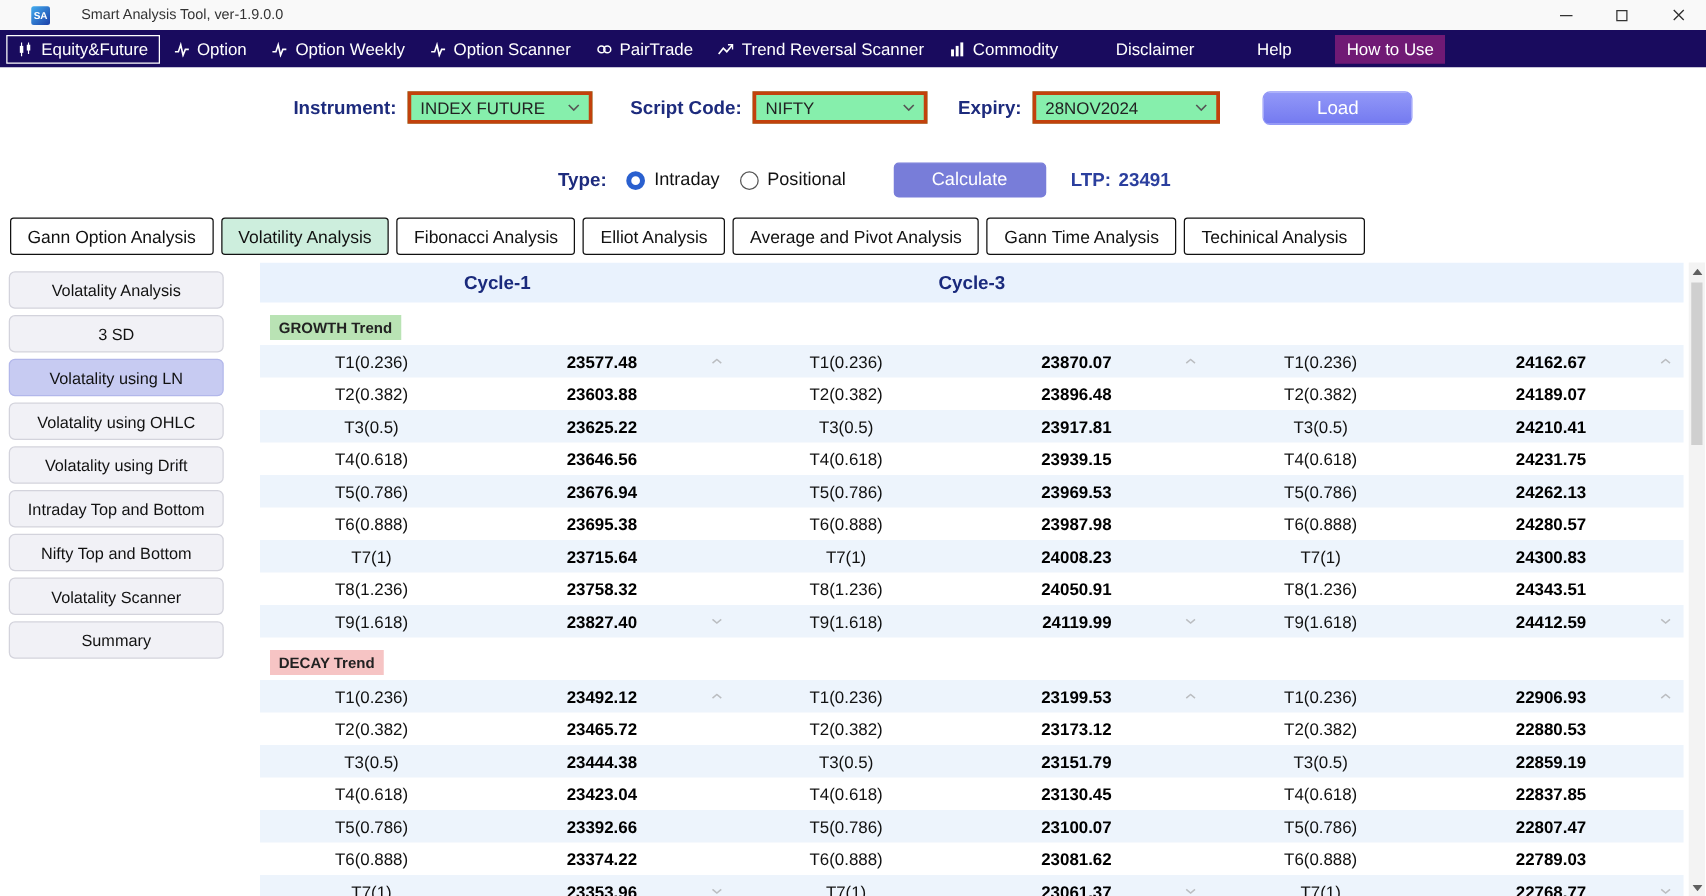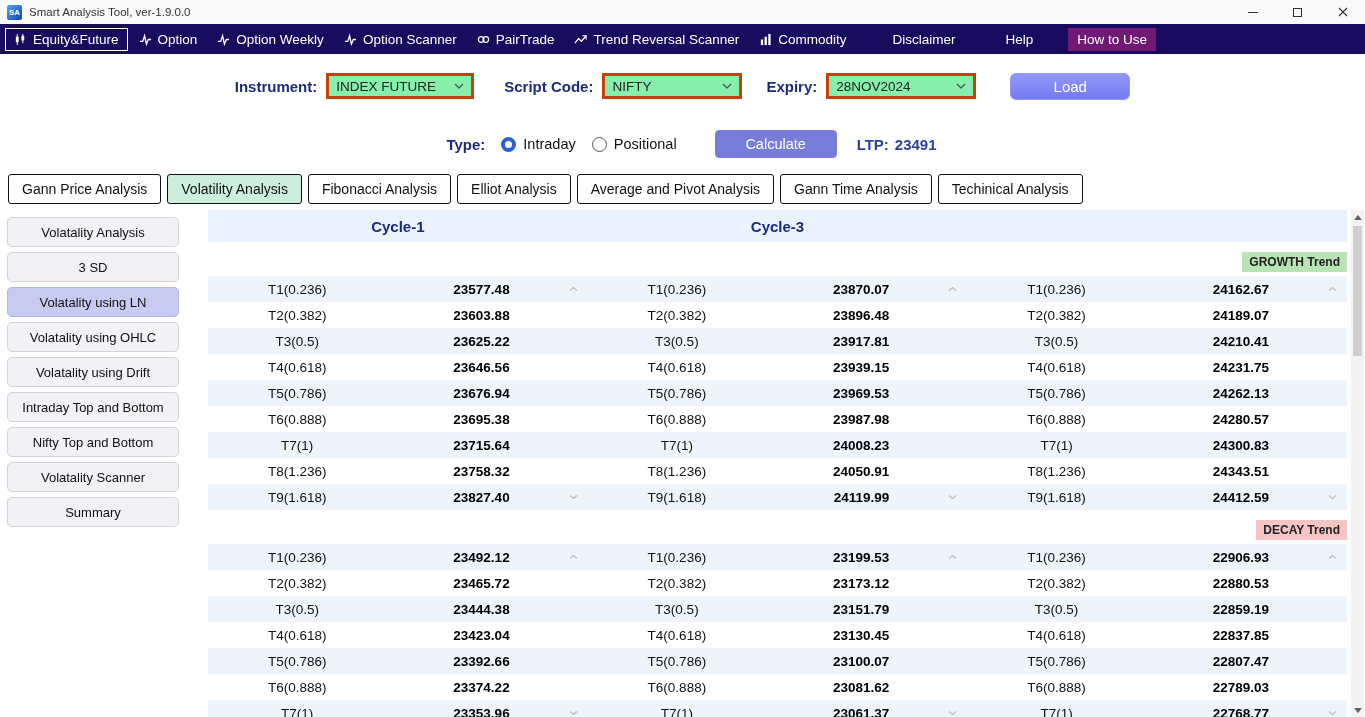--- a/index.html
+++ b/index.html
@@ -2,21 +2,21 @@
 <html><head>
 <meta charset="utf-8">
 <style>
 *{margin:0;padding:0;box-sizing:border-box;}
 html,body{width:1365px;height:717px;overflow:hidden;}
 body{font-family:"Liberation Sans",sans-serif;background:#fff;}
 .window{width:1365px;height:717px;display:flex;flex-direction:column;background:#fff;overflow:hidden;}
 
 
 .titlebar{height:24px;background:#f9f9f9;display:flex;align-items:center;flex:0 0 auto;}
-.app-icon{width:15px;height:15px;margin:0 7px;border-radius:2px;background:linear-gradient(135deg,#43aef0,#1b3fa8);color:#fff;font-size:8px;font-weight:bold;display:flex;align-items:center;justify-content:center;}
+.app-icon{width:15px;height:15px;margin:0 25px;border-radius:2px;background:linear-gradient(135deg,#43aef0,#1b3fa8);color:#fff;font-size:8px;font-weight:bold;display:flex;align-items:center;justify-content:center;}
 .title-text{font-size:11.5px;color:#333;}
 .caption-buttons{margin-left:auto;display:flex;height:100%;}
 .cap-btn{width:45px;height:100%;display:flex;align-items:center;justify-content:center;}
 .min-glyph{width:10px;height:1px;background:#333;display:block;}
 .max-glyph{width:9px;height:9px;border:1px solid #333;display:block;}
 
 
 .menubar{height:30px;background:#190b5e;display:flex;align-items:center;padding:0 5px;flex:0 0 auto;}
 .menu-item{display:flex;align-items:center;gap:6px;color:#fff;font-size:13.5px;padding:4px 9px;margin-right:2px;white-space:nowrap;cursor:default;}
 .menu-item.active{border:1px solid #fff;padding:3px 8px;}
@@ -58,21 +58,21 @@
 .body{flex:1;display:flex;overflow:hidden;}
 .sidebar{width:186px;flex:0 0 auto;padding-top:4px;}
 .side-btn{height:30px;margin:5px 7px;background:#f1f1f6;border:1px solid #d3d3dc;border-radius:5px;display:flex;align-items:center;justify-content:center;font-size:13px;color:#111;white-space:nowrap;overflow:hidden;cursor:pointer;}
 .side-btn.active{background:#c7cbf2;border-color:#b2b7ea;}
 
 .main{flex:1;position:relative;overflow:hidden;}
 .scrollarea{position:absolute;left:22px;right:18px;top:2px;bottom:0;overflow:hidden;}
 .cycle-header{height:32px;background:#e9f2fd;display:flex;align-items:center;}
 .cycle-h{width:33.333%;text-align:center;color:#1a2a7c;font-weight:700;font-size:15px;}
 
-.badge-row{height:24px;display:flex;align-items:center;padding-left:8px;margin-top:8px;margin-bottom:2px;justify-content:flex-end;}
+.badge-row{height:24px;display:flex;align-items:center;padding-left:8px;margin-top:8px;margin-bottom:2px;}
 .badge{font-size:12px;font-weight:700;padding:3px 7px;color:#222;}
 .badge.growth{background:#b9e3b4;}
 .badge.decay{background:#f6c4c4;}
 
 .trow{display:flex;height:26px;align-items:center;}
 .trow.alt{background:#edf4fc;}
 .cycle-cell{width:33.333%;display:flex;align-items:center;position:relative;height:100%;}
 .tlabel{width:47%;text-align:center;font-size:13.5px;color:#111;}
 .tvalue{width:53%;text-align:right;padding-right:78px;font-size:13.5px;color:#000;font-weight:600;}
 .row-chev{position:absolute;right:10px;top:50%;transform:translateY(-50%);opacity:.6;display:flex;cursor:pointer;}
@@ -225,21 +225,21 @@
         </span>
       </span>
     <button class="calc-btn">Calculate</button>
     <span class="ltp">
       <span>LTP:</span>
       <span>23491</span>
     </span>
   </div>
 
   <div class="tabs">
-      <div class="tab">Gann Price Analysis</div>
+      <div class="tab">Gann Option Analysis</div>
       <div class="tab active">Volatility Analysis</div>
       <div class="tab">Fibonacci Analysis</div>
       <div class="tab">Elliot Analysis</div>
       <div class="tab">Average and Pivot Analysis</div>
       <div class="tab">Gann Time Analysis</div>
       <div class="tab">Techinical Analysis</div>
     </div>
 
   <div class="body">
     <div class="sidebar">

